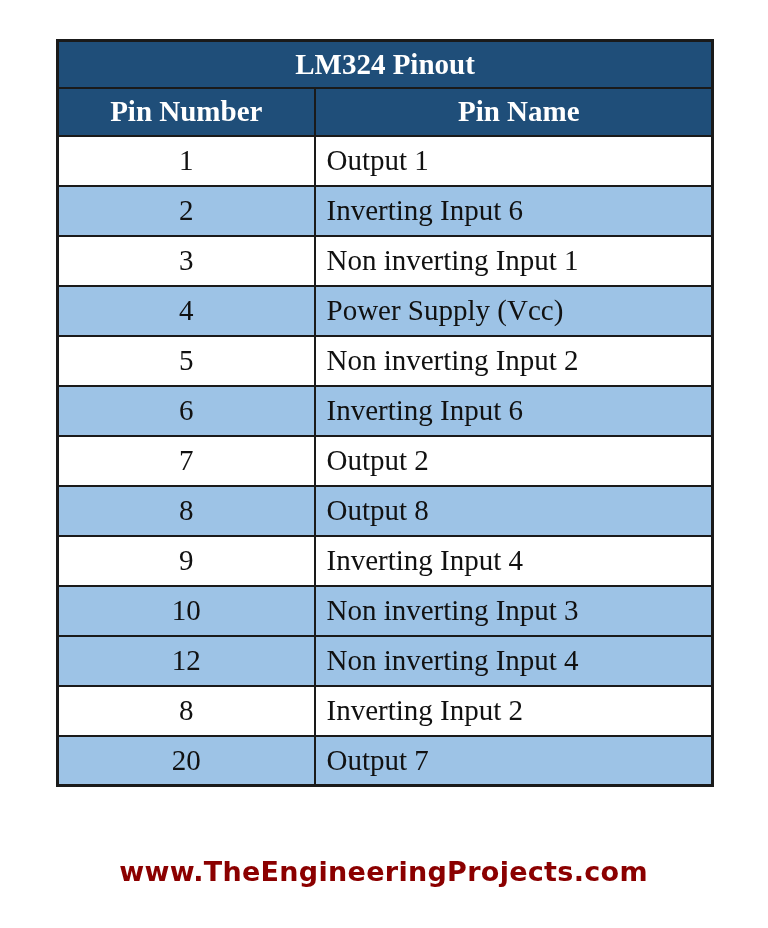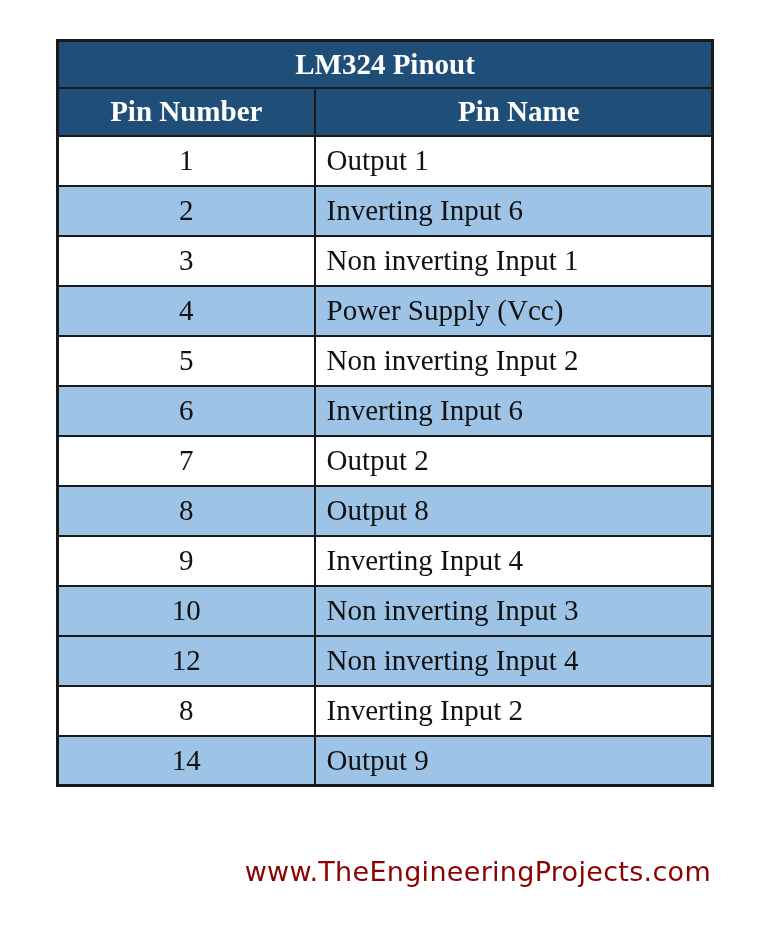--- a/index.html
+++ b/index.html
@@ -52,23 +52,23 @@
 
   tr.data-row td { height: 50px; font-size: 29px; color: var(--cell-text); background: var(--row-bg); }
   tr.data-row td.pin { text-align: center; }
   tr.data-row td.name { text-align: left; padding-left: 11px; margin-left: 28px; }
   tr.data-row.alt td { background: var(--row-alt-bg); }
 
   .footer {
     position: absolute;
     left: 56px; top: 856px;
     width: 655px;
-    text-align: right;
+    text-align: center;
     font-family: "DejaVu Sans", sans-serif;
-    font-weight: normal;
+    font-weight: bold;
     font-size: 27px;
     letter-spacing: 0.3px;
     color: var(--footer-color);
     white-space: nowrap;
   }
 </style>
 </head>
 <body>
 
 <div class="page">
@@ -130,21 +130,21 @@
       </tr>
       <tr class="data-row alt">
         <td class="pin">12</td>
         <td class="name">Non inverting Input 4</td>
       </tr>
       <tr class="data-row">
         <td class="pin">8</td>
         <td class="name">Inverting Input 2</td>
       </tr>
       <tr class="data-row alt">
-        <td class="pin">14</td>
-        <td class="name">Output 9</td>
+        <td class="pin">20</td>
+        <td class="name">Output 7</td>
       </tr>
     </tbody>
   </table>
 
   <div class="footer">www.TheEngineeringProjects.com</div>
 
 </div>
 
 </body></html>

